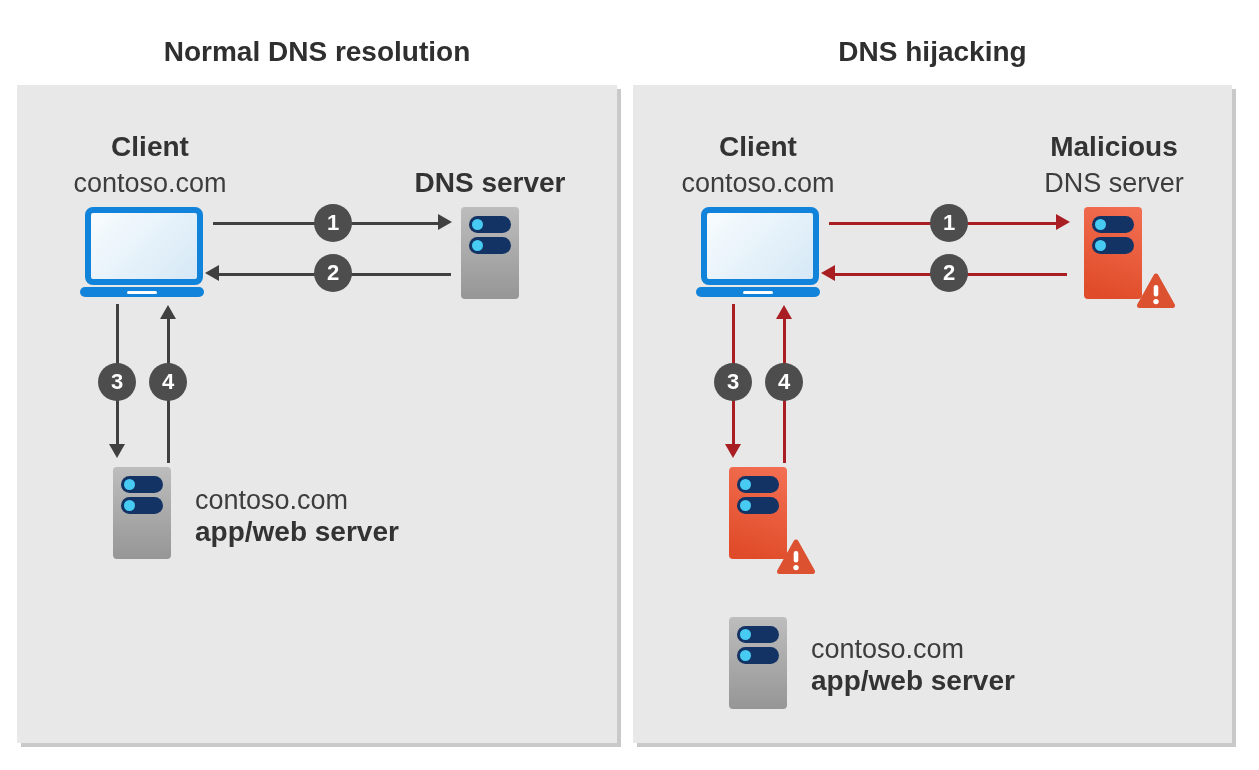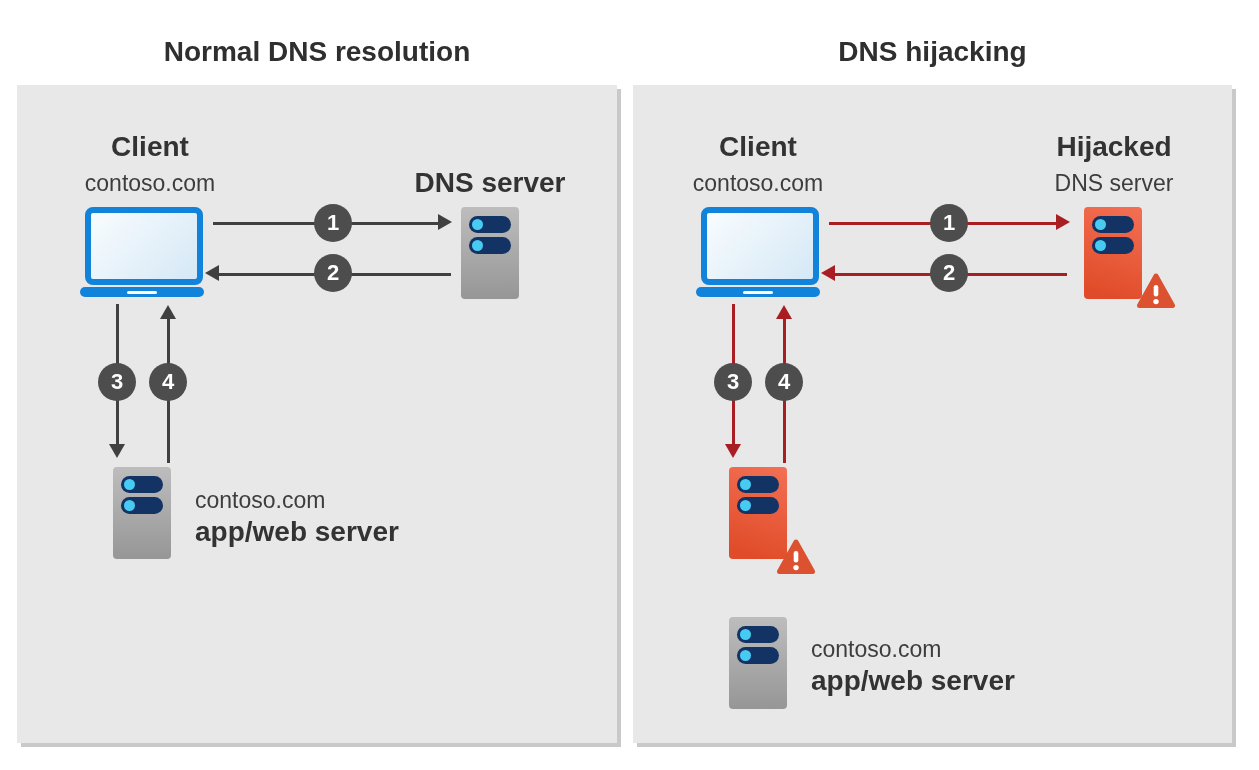--- a/index.html
+++ b/index.html
@@ -6,21 +6,21 @@
   #stage{position:relative;width:1259px;height:770px;background:#fff;overflow:hidden;
          font-family:"Liberation Sans",sans-serif;}
   .panel{position:absolute;top:85px;height:658px;background:#E8E8E8;
          box-shadow:4px 4px 0 0 #C9C9C9;}
   #panel-left{left:17px;width:600px;}
   #panel-right{left:633px;width:599px;}
   .panel-title{position:absolute;top:36px;font-size:28px;font-weight:700;color:#2F2F2F;
                text-align:center;line-height:32px;}
   .lbl{position:absolute;color:#333;}
   .lbl-b{font-weight:700;font-size:28px;line-height:28px;}
-  .lbl-r{font-weight:400;font-size:23px;line-height:28px;color:#3D3D3D;}
+  .lbl-r{font-weight:400;font-size:27px;line-height:28px;color:#3D3D3D;}
   .center{text-align:center;}
 
   
   .laptop{position:absolute;width:124px;height:90px;}
   .laptop .screen{position:absolute;left:5px;top:0;width:118px;height:78px;box-sizing:border-box;
                   border:6px solid #1283DA;border-radius:8px;
                   background:linear-gradient(135deg,#F8FCFE 0%,#D5E8F6 100%);}
   .laptop .base{position:absolute;left:0;bottom:0;width:124px;height:10px;border-radius:5px;
                 background:#1283DA;}
   .laptop .notch{position:absolute;left:47px;bottom:3px;width:30px;height:3px;border-radius:2px;
@@ -118,21 +118,21 @@
 
   <div class="lbl lbl-b center" style="left:668px;top:133px;width:180px;">Client</div>
   <div class="lbl lbl-r center" style="left:668px;top:169px;width:180px;">contoso.com</div>
 
   <div class="laptop" style="left:696px;top:207px;">
     <div class="screen"></div>
     <div class="base"></div>
     <div class="notch"></div>
   </div>
 
-  <div class="lbl lbl-b center" style="left:1024px;top:133px;width:180px;">Hijacked</div>
+  <div class="lbl lbl-b center" style="left:1024px;top:133px;width:180px;">Malicious</div>
   <div class="lbl lbl-r center" style="left:1024px;top:169px;width:180px;">DNS server</div>
 
   <div class="server orange" style="left:1084px;top:207px;">
     <div class="pill p1">
         <div class="dot"></div>
       </div>
     <div class="pill p2">
         <div class="dot"></div>
       </div>
   </div>

